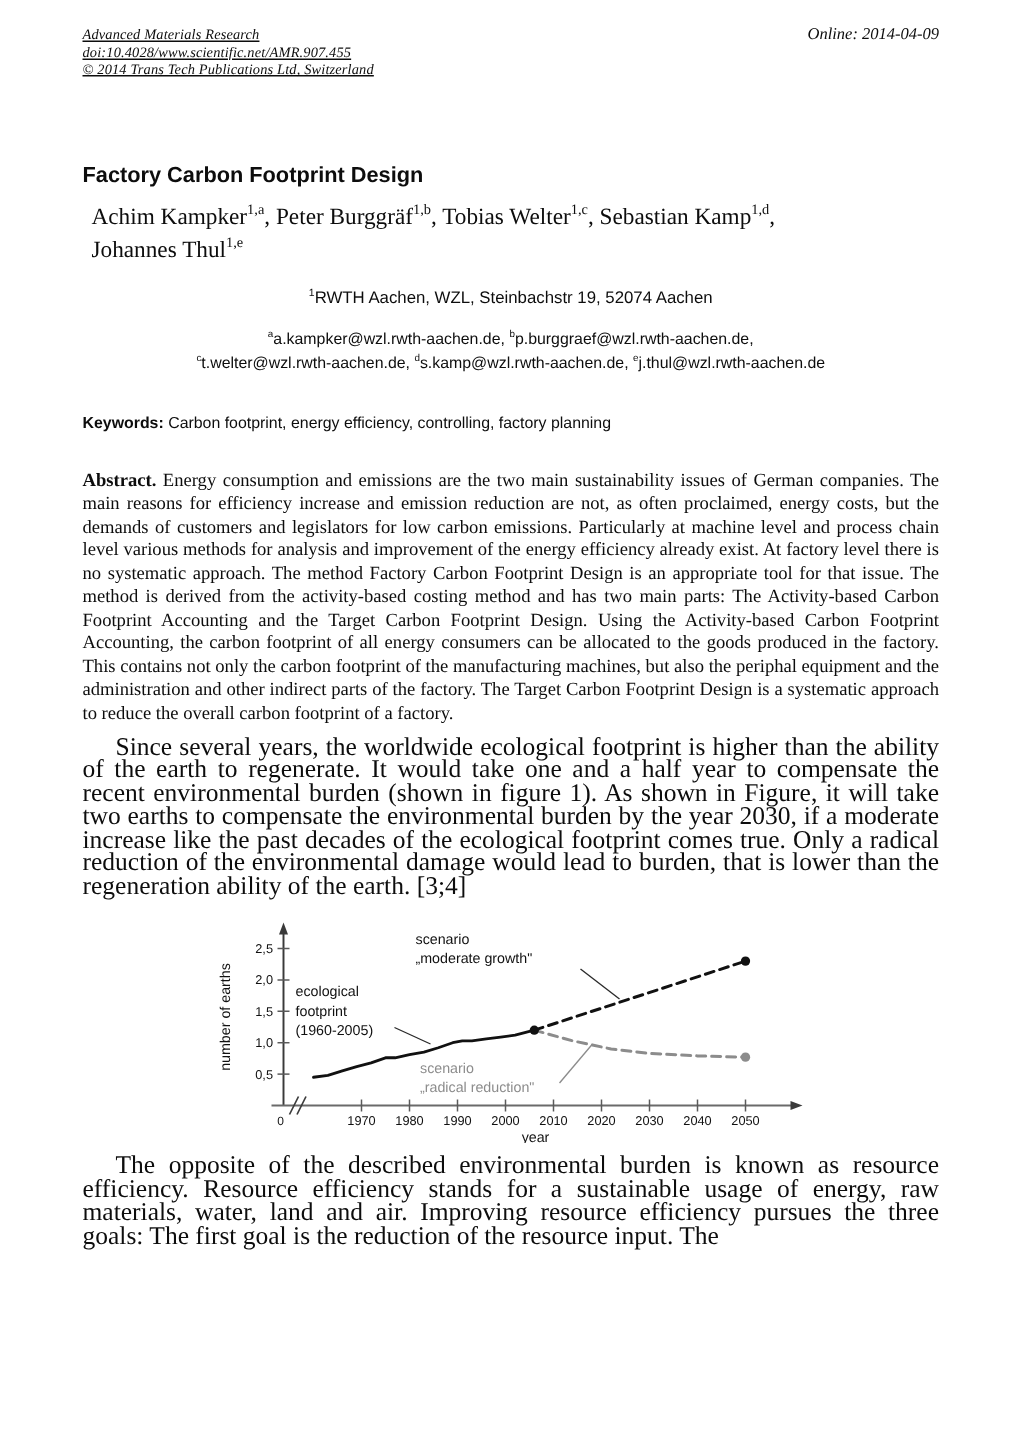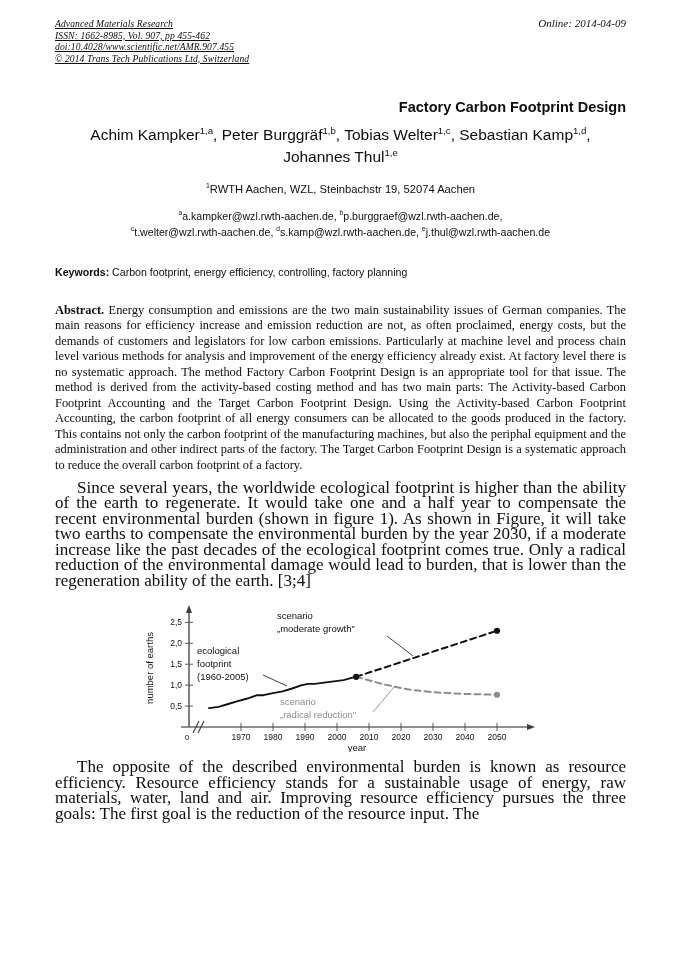--- a/index.html
+++ b/index.html
@@ -42,30 +42,30 @@
     right: 0;
     top: 0;
     font-family: "Liberation Serif", serif;
     font-style: italic;
     font-size: 11px;
     line-height: 11.6px;
   }
 
   
   .title {
-    text-align: right;
+    text-align: left;
     font-family: "Liberation Sans", sans-serif;
     font-weight: bold;
     font-size: 14.5px;
     line-height: 18px;
-    margin-top: 18px;
+    margin-top: 28px;
   }
   .authors {
-    text-align: center;
-    font-family: Liberation Sans, sans-serif;
+    text-align: left;
+    font-family: Liberation Serif, serif;
     font-size: 15.5px;
     line-height: 22px;
     margin-top: 8px;
     padding: 0 6px;
   }
   .authors sup,
   .affil sup,
   .emails sup {
     font-size: 0.62em;
     vertical-align: super;
@@ -142,21 +142,20 @@
   }
 </style>
 </head>
 <body>
 
 <div class="page">
 
   <div class="journal-header">
     <div class="jh-left">
       <div>Advanced Materials Research</div>
-      <div>ISSN: 1662-8985, Vol. 907, pp 455-462</div>
       <div>doi:10.4028/www.scientific.net/AMR.907.455</div>
       <div>© 2014 Trans Tech Publications Ltd, Switzerland</div>
     </div>
     <div class="jh-right">Online: 2014-04-09</div>
   </div>
 
   <div class="title">Factory Carbon Footprint Design</div>
 
   <div class="authors">
     <span id="author-line-1"><span><span>Achim Kampker</span><sup>1,a</sup></span>, <span><span>Peter Burggräf</span><sup>1,b</sup></span>, <span><span>Tobias Welter</span><sup>1,c</sup></span>, <span><span>Sebastian Kamp</span><sup>1,d</sup></span>,</span><br>

